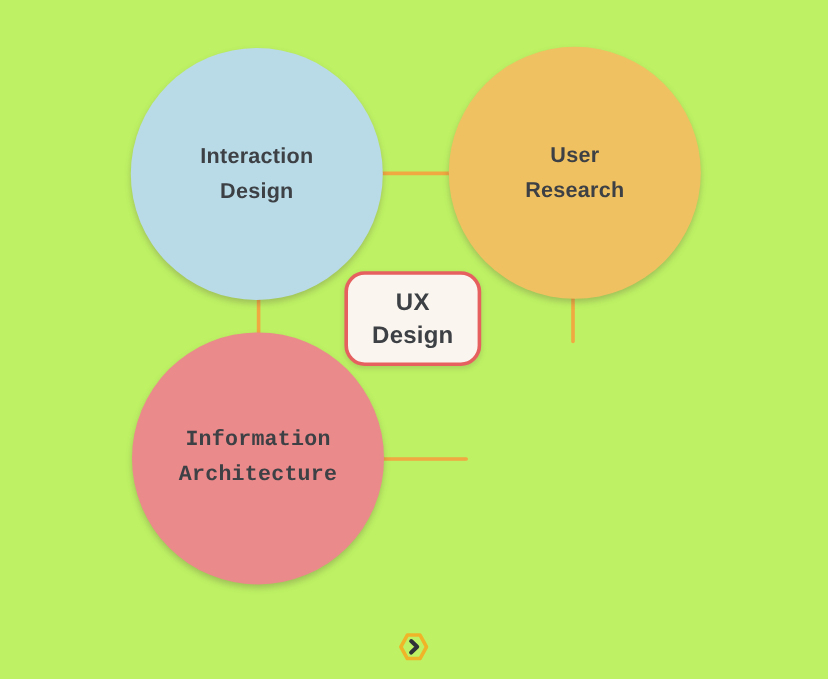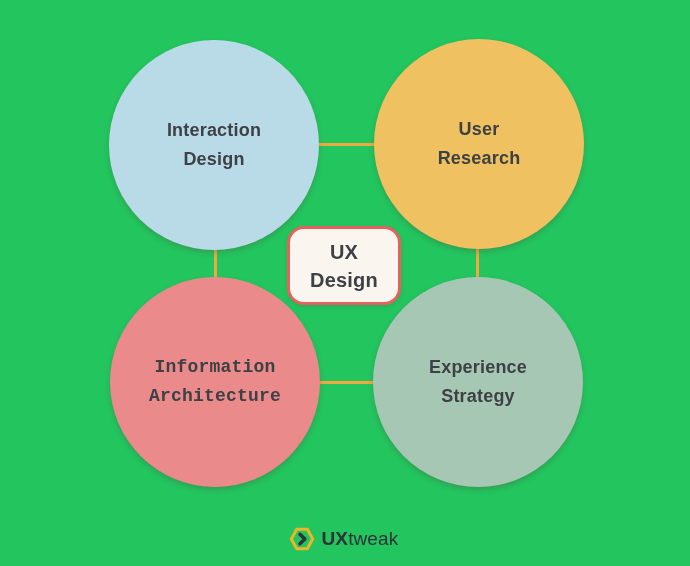--- a/index.html
+++ b/index.html
@@ -81,44 +81,39 @@
     font-size: 19px;
     color: #2f3337;
     letter-spacing: 0.1px;
   }
   .logo-text .bold { font-weight: 800; }
   .logo-text .rest { font-weight: 400; }
 </style>
 </head>
 <body>
 
-<div class="canvas" style="background-color: #22c55e; color: rgb(61, 65, 69);">
+<div class="canvas" style="background-color: #bef264; color: rgb(61, 65, 69);">
 
   <div class="connector connector-top" style="background-color: rgb(240, 168, 64);"></div>
   <div class="connector connector-bottom" style="background-color: rgb(240, 168, 64);"></div>
   <div class="connector connector-left" style="background-color: rgb(240, 168, 64);"></div>
   <div class="connector connector-right" style="background-color: rgb(240, 168, 64);"></div>
 
   <div class="node-circle circle-interaction" style="background-color: rgb(185, 219, 231);">Interaction
 Design</div>
 
   <div class="node-circle circle-user-research" style="background-color: rgb(240, 193, 96);">User
 Research</div>
 
   <div class="node-circle circle-information" style="background-color: rgb(234, 138, 138);">Information
 Architecture</div>
 
-  <div class="node-circle circle-experience" style="background-color: rgb(167, 199, 181);">Experience
-Strategy</div>
 
   <div class="center-box" style="border-color: rgb(230, 96, 96); background-color: rgb(250, 246, 239);">UX
 Design</div>
 
   <div class="logo">
     <svg width="25" height="24" viewBox="0 0 25 24">
       <polygon points="7.2,2.2 17.8,2.2 23.2,12 17.8,21.8 7.2,21.8 1.8,12" fill="none" stroke-width="3" stroke-linejoin="round" style="stroke: rgb(240, 180, 41);"></polygon>
       <polyline points="10.4,7.2 15.4,12 10.4,16.8" fill="none" stroke-width="3.4" stroke-linecap="round" stroke-linejoin="round" style="stroke: rgb(47, 51, 55);"></polyline>
     </svg>
-    <div class="logo-text">
-      <span class="bold">UX</span><span class="rest">tweak</span>
-    </div>
   </div>
 </div>
 
 </body></html>

